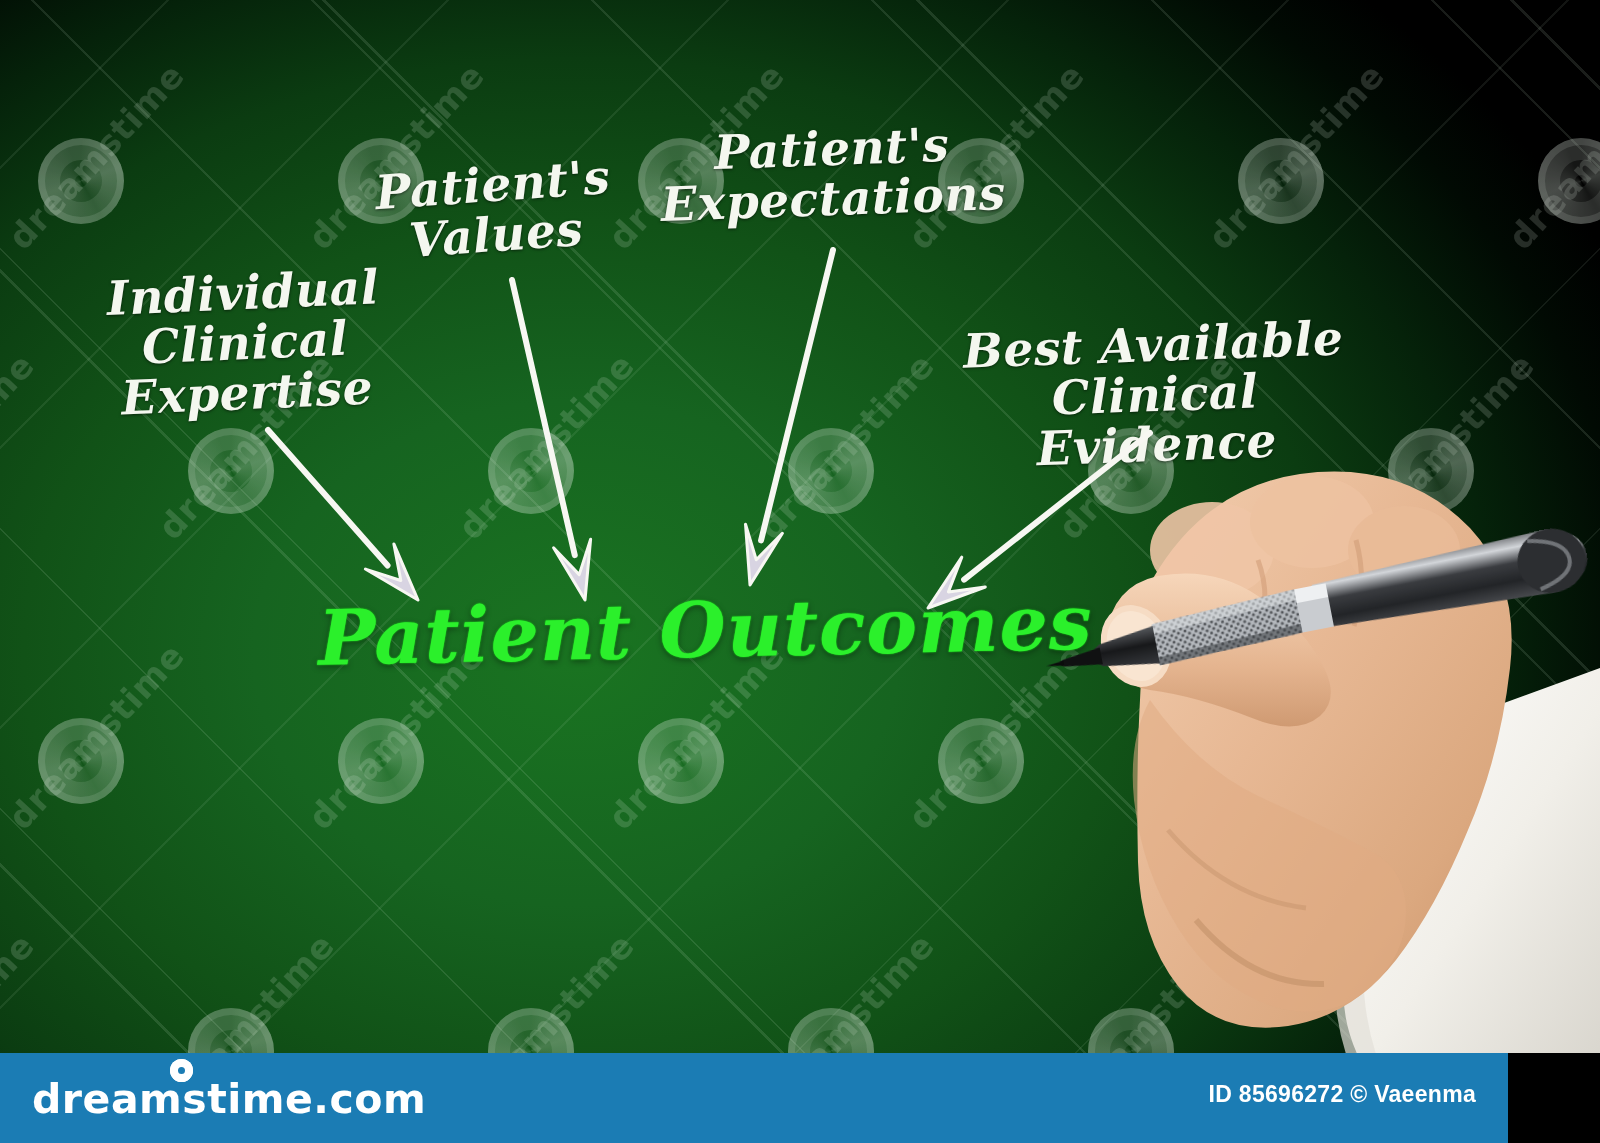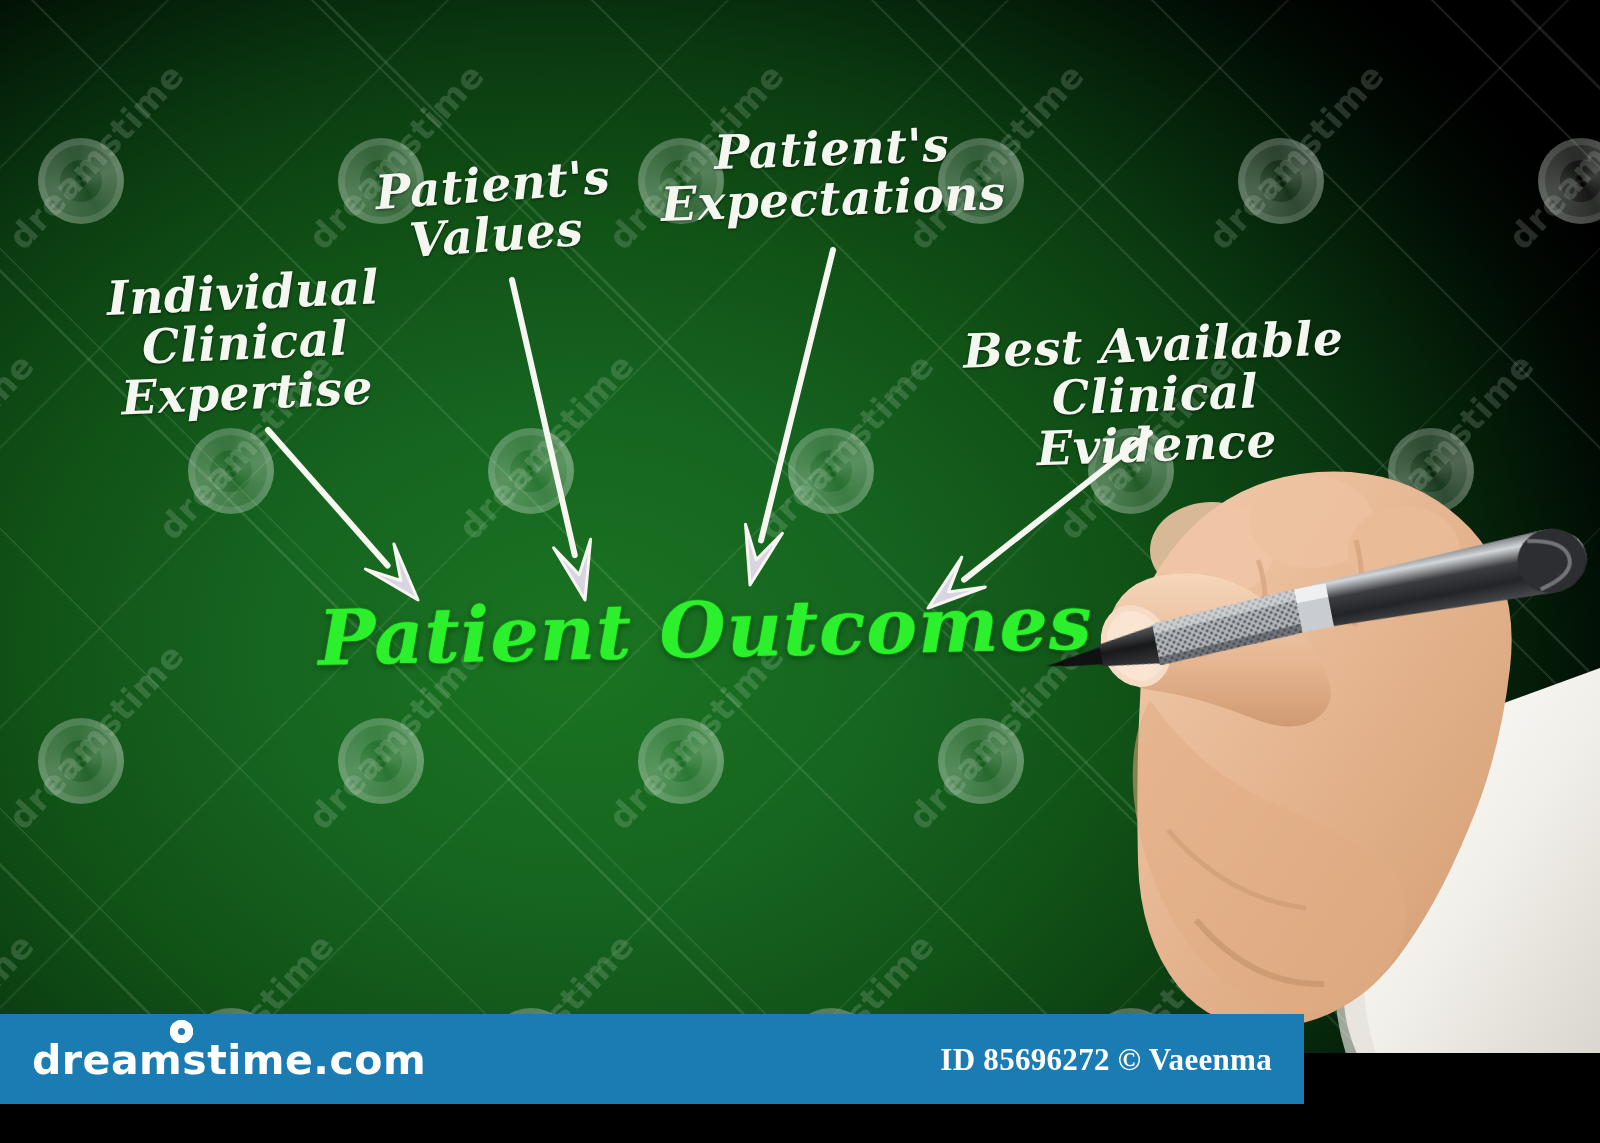--- a/index.html
+++ b/index.html
@@ -107,36 +107,36 @@
   }
 
   
   #arrows{position:absolute;left:0;top:0;width:1600px;height:1053px;pointer-events:none;}
 
   
   #handwrap{position:absolute;left:1000px;top:400px;width:600px;height:660px;}
 
   
   #footer{
-    position:absolute;left:0;top:1014px;width:1304px;height:90px;
+    position:absolute;left:0;top:1053px;width:1508px;height:90px;
     background:#1b7cb4;
   }
   #dslogo{
     position:absolute;left:32px;top:22px;
     font-family:"DejaVu Sans", sans-serif;
     font-size:41px;font-weight:700;color:#ffffff;letter-spacing:.5px;
   }
   #dsspiral{
     position:absolute;left:170px;top:6px;width:23px;height:23px;border-radius:50%;
     box-shadow:inset 0 0 0 3px #fff, inset 0 0 0 6px transparent, inset 0 0 0 8px #fff;
   }
   #credit{
     position:absolute;right:32px;top:28px;
-    font-family:Liberation Serif, serif;
-    font-size:31px;font-weight:700;color:#ffffff;letter-spacing:.3px;margin-left:24px;
+    font-family:Liberation Sans, sans-serif;
+    font-size:23px;font-weight:700;color:#ffffff;letter-spacing:.3px;margin-left:24px;
   }
 </style>
 </head>
 <body>
 
 <div id="stage">
 
   <div id="board">
     <div id="hatch"></div>
     <div id="hatch2"></div>

